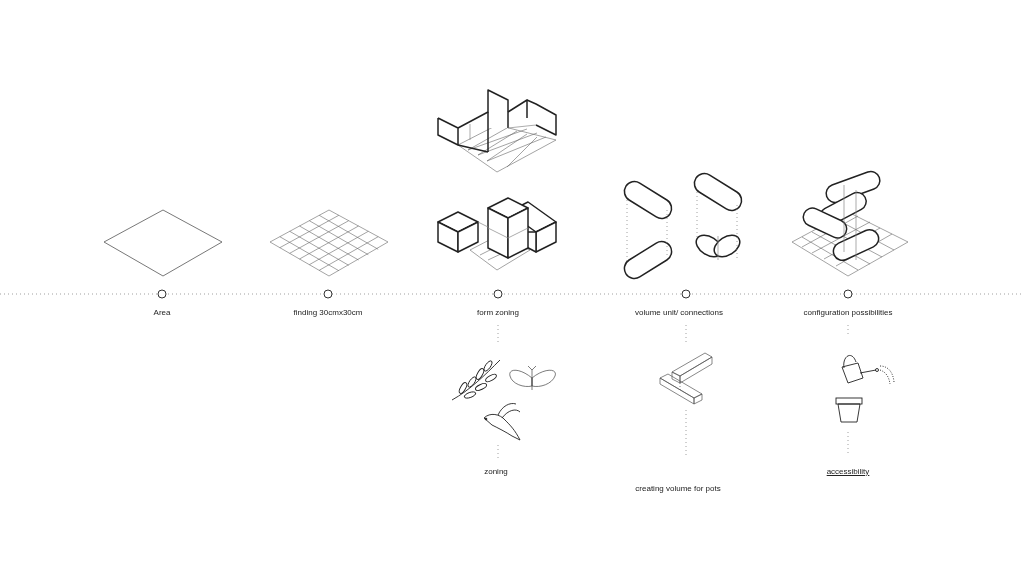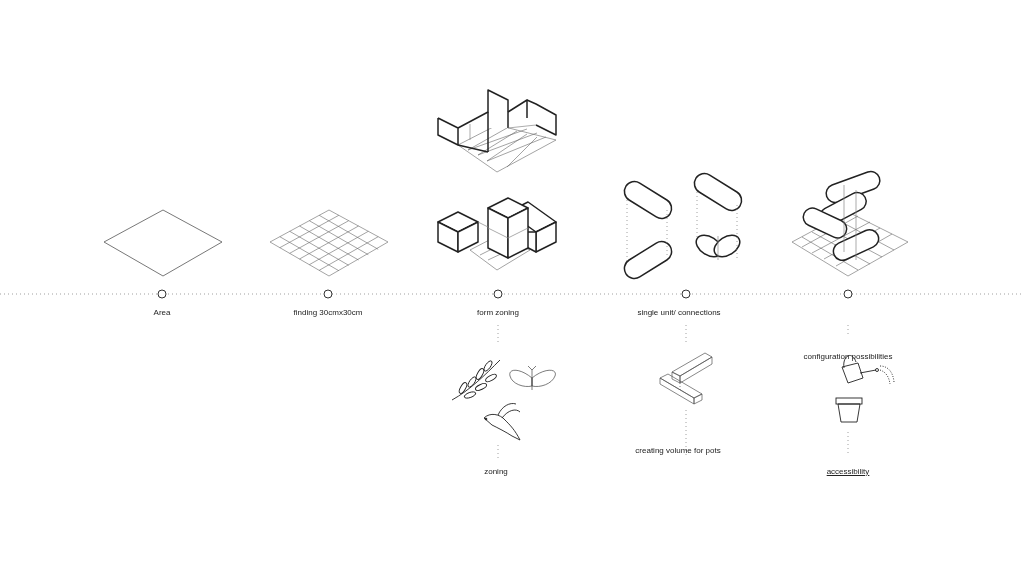--- a/index.html
+++ b/index.html
@@ -172,20 +172,20 @@
   </g>
   <g stroke="#222" stroke-width="0.9" fill="none">
     <rect x="836" y="398" width="26" height="6"></rect>
     <polygon points="838,404 860,404 857,422 841,422"></polygon>
   </g>
 </svg>
 
 <div class="label" style="left:162px;top:308px;">Area</div>
 <div class="label" style="left:328px;top:308px;">finding 30cmx30cm</div>
 <div class="label" style="left:498px;top:308px;">form zoning</div>
-<div class="label" style="left:679px;top:308px;">single unit/ connections</div>
-<div class="label" style="left:848px;top:308px;margin-top:44px;">configuration possibilities</div>
+<div class="label" style="left:679px;top:308px;">volume unit/ connections</div>
+<div class="label" style="left:848px;top:308px;">configuration possibilities</div>
 
 <div class="label" style="left:496px;top:467px;">zoning</div>
-<div class="label" style="left:678px;top:446px;">creating volume for pots</div>
+<div class="label" style="left:678px;top:484px;">creating volume for pots</div>
 <div class="label" style="left:848px;top:467px;text-decoration:underline;">accessibility</div>
 
 </div>
 
 </body></html>

